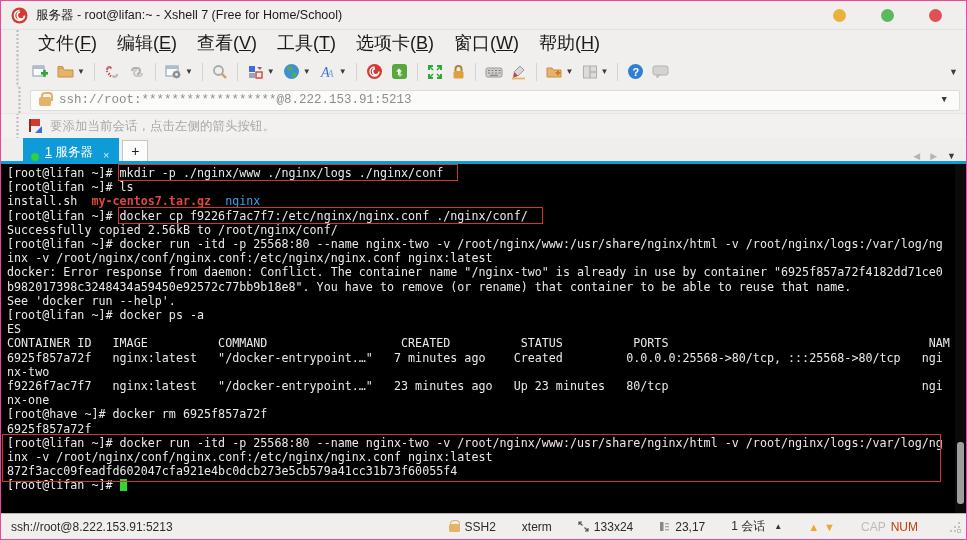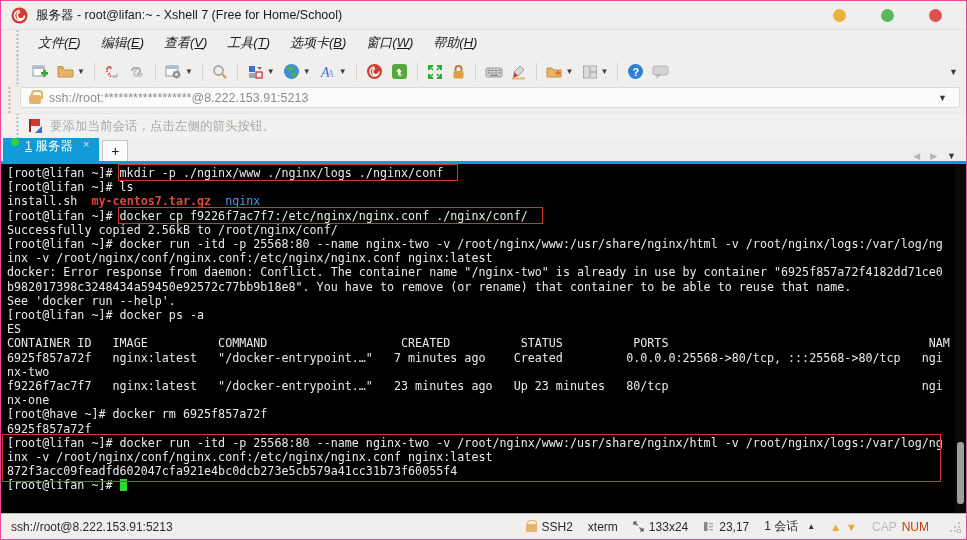--- a/index.html
+++ b/index.html
@@ -12,50 +12,50 @@
   .title-logo { width:17px; height:17px; margin-right:8px; flex:none; }
   .title-text { color:#1a1a1a; font-size:12.5px; }
   .win-controls { margin-left:auto; display:flex; gap:35px; padding-right:14px; }
   .win-dot { width:13px; height:13px; border-radius:50%; }
   .dot-min { background:#e8b23d; } .dot-max { background:#5cb85c; } .dot-close { background:#e05252; }
 
   
   .menubar { height:27px; display:flex; align-items:center; padding-left:14px; border-top:1px solid #e3e2e1; flex:none; position:relative; }
   .drag-handle { width:5px; align-self:stretch; margin-right:8px;
     background-image:radial-gradient(circle,#b9b8b6 1px,transparent 1.2px); background-size:4px 4px; background-position:center; }
-  .menu-item { padding:4px 10px; color:#1a1a1a; font-size:13px; cursor:default;font-style:italic; }
+  .menu-item { padding:4px 10px; color:#1a1a1a; font-size:18px; cursor:default; }
   .menu-item u { text-decoration:underline; }
 
   
   .toolbar { height:31px; display:flex; align-items:center; padding-left:14px; flex:none; }
   .tb-btn { height:24px; display:flex; align-items:center; padding:0 3px; margin:0 1px; border-radius:2px; }
   .tb-btn svg { display:block; }
   .tb-caret { font-size:8px; color:#3a3a3a; margin-left:3px; }
   .tb-sep { width:1px; height:18px; background:#d4d3d1; margin:0 5px; }
   .tb-overflow { margin-left:auto; margin-right:8px; color:#3a3a3a; font-size:9px; }
 
   
-  .addressbar { height:26px; display:flex; align-items:flex-start; padding-left:6px; flex:none; }
+  .addressbar { height:26px; display:flex; align-items:center; padding-left:16px; flex:none;font-family:Liberation Mono, monospace; }
   .address-field { flex:1; height:21px; margin-right:6px; background:#fbfbfa; border:1px solid #dcdbda; border-radius:2px; display:flex; align-items:center; padding:0 8px; }
   .addr-lock { width:12px; height:9px; background:#e4b268; border-radius:2px; position:relative; margin-right:8px; margin-top:3px; flex:none; }
   .addr-lock::before { content:""; position:absolute; left:2px; top:-5px; width:8px; height:7px; border:2px solid #e4b268; border-bottom:none; border-radius:4px 4px 0 0; }
   .addr-text { color:#8d8d8d; font-size:12.5px; flex:1; white-space:nowrap; overflow:hidden; }
   .addr-caret { color:#3a3a3a; font-size:9px; padding:0 4px; }
 
   
   .noticebar { height:25px; display:flex; align-items:center; padding-left:14px; background:#f2f1f0; border-top:1px solid #e7e6e5; flex:none; }
   .flag-icon { width:14px; height:14px; position:relative; margin-right:8px; flex:none; }
   .flag-icon .pole { position:absolute; left:1px; top:0; width:2px; height:13px; background:#8a2a22; }
   .flag-icon .flag { position:absolute; left:3px; top:0; width:9px; height:7px; background:#d23a30; }
   .flag-icon .arr  { position:absolute; right:0; bottom:0; width:0; height:0; border-left:7px solid transparent; border-bottom:7px solid #3a6fd8; }
   .notice-text { color:#a9a8a6; font-size:12.5px; }
 
   
   .tabbar { height:23px; display:flex; align-items:flex-end; background:#efeeed; padding-left:2px; flex:none; position:relative; }
-  .tab-active { height:23px; background:#0f9ad8; color:#fff; display:flex; align-items:flex-start; padding:0 10px 0 8px; gap:6px; font-size:12.5px; }
+  .tab-active { height:23px; background:#0f9ad8; color:#fff; display:flex; align-items:flex-end; padding:0 10px 0 8px; gap:6px; font-size:12.5px;margin-left:20px; }
   .tab-dot { width:8px; height:8px; border-radius:50%; background:#2fd042; flex:none; }
   .tab-num { text-decoration:underline; }
   .tab-close { color:#cfe9f7; font-size:11px; margin-left:4px; }
   .tab-new { width:26px; height:21px; margin-left:3px; background:#fcfcfc; border:1px solid #c6c5c4; border-bottom:none; display:flex; align-items:center; justify-content:center; color:#222; font-size:14px; }
   .tab-side { margin-left:auto; display:flex; align-items:center; gap:10px; padding-right:10px; color:#b5b4b2; font-size:9px; }
   .tab-side .t-caret { color:#3a3a3a; }
   .tab-strip { height:3px; background:#0f9ad8; flex:none; }
 
   
   .terminal { flex:1; background:#000; position:relative; overflow:hidden; padding:2px 12px 0 6px; }
@@ -65,21 +65,21 @@
   .anno-box { position:absolute; border:1.5px solid #d0382c; pointer-events:none; }
   .anno-1 { left:117px; top:0px;  width:340px; height:17px; }
   .anno-2 { left:117px; top:43px; width:425px; height:17px; }
   .anno-3 { left:1px; top:270px; width:939px; height:48px; }
   .term-scroll { position:absolute; right:0; top:0; bottom:0; width:11px; background:#0a0a0a; }
   .term-thumb { position:absolute; right:2px; bottom:9px; width:7px; height:62px; background:#9e9e9e; border-radius:3px; }
 
   
   .statusbar { height:26px; background:#f0efee; border-top:1px solid #b9b8b6; display:flex; align-items:center; padding:0 6px 0 10px; flex:none; font-size:12px; color:#2a2a2a; }
   .sb-left { white-space:nowrap; }
-  .sb-right { margin-left:auto; display:flex; align-items:center; gap:15px; }
+  .sb-right { margin-left:auto; display:flex; align-items:center; gap:26px; }
   .sb-item { display:flex; align-items:center; gap:5px; white-space:nowrap; }
   .sb-lock { width:11px; height:8px; background:#e4b268; border-radius:1.5px; position:relative; margin-top:3px; }
   .sb-lock::before { content:""; position:absolute; left:1.5px; top:-4px; width:8px; height:6px; border:1.5px solid #e4b268; border-bottom:none; border-radius:4px 4px 0 0; }
   .sb-caret { font-size:8px; color:#333; margin-left:4px; }
   .sb-arrow { color:#f0a432; font-size:11px; }
   .sb-cap { color:#bcbbba; }
   .sb-num { color:#c2410c; }
   .sb-grip { width:10px; height:10px; margin-left:6px; position:relative; }
   .sb-grip::before { content:""; position:absolute; right:0; bottom:0; width:2px; height:2px; color:#bbb;
     box-shadow:0 0 0 1px #c3c2c0, -4px 0 0 0px #c3c2c0, 0 -4px 0 0px #c3c2c0, -8px 0 0 0px #c3c2c0, -4px -4px 0 0px #c3c2c0, 0 -8px 0 0px #c3c2c0; }

